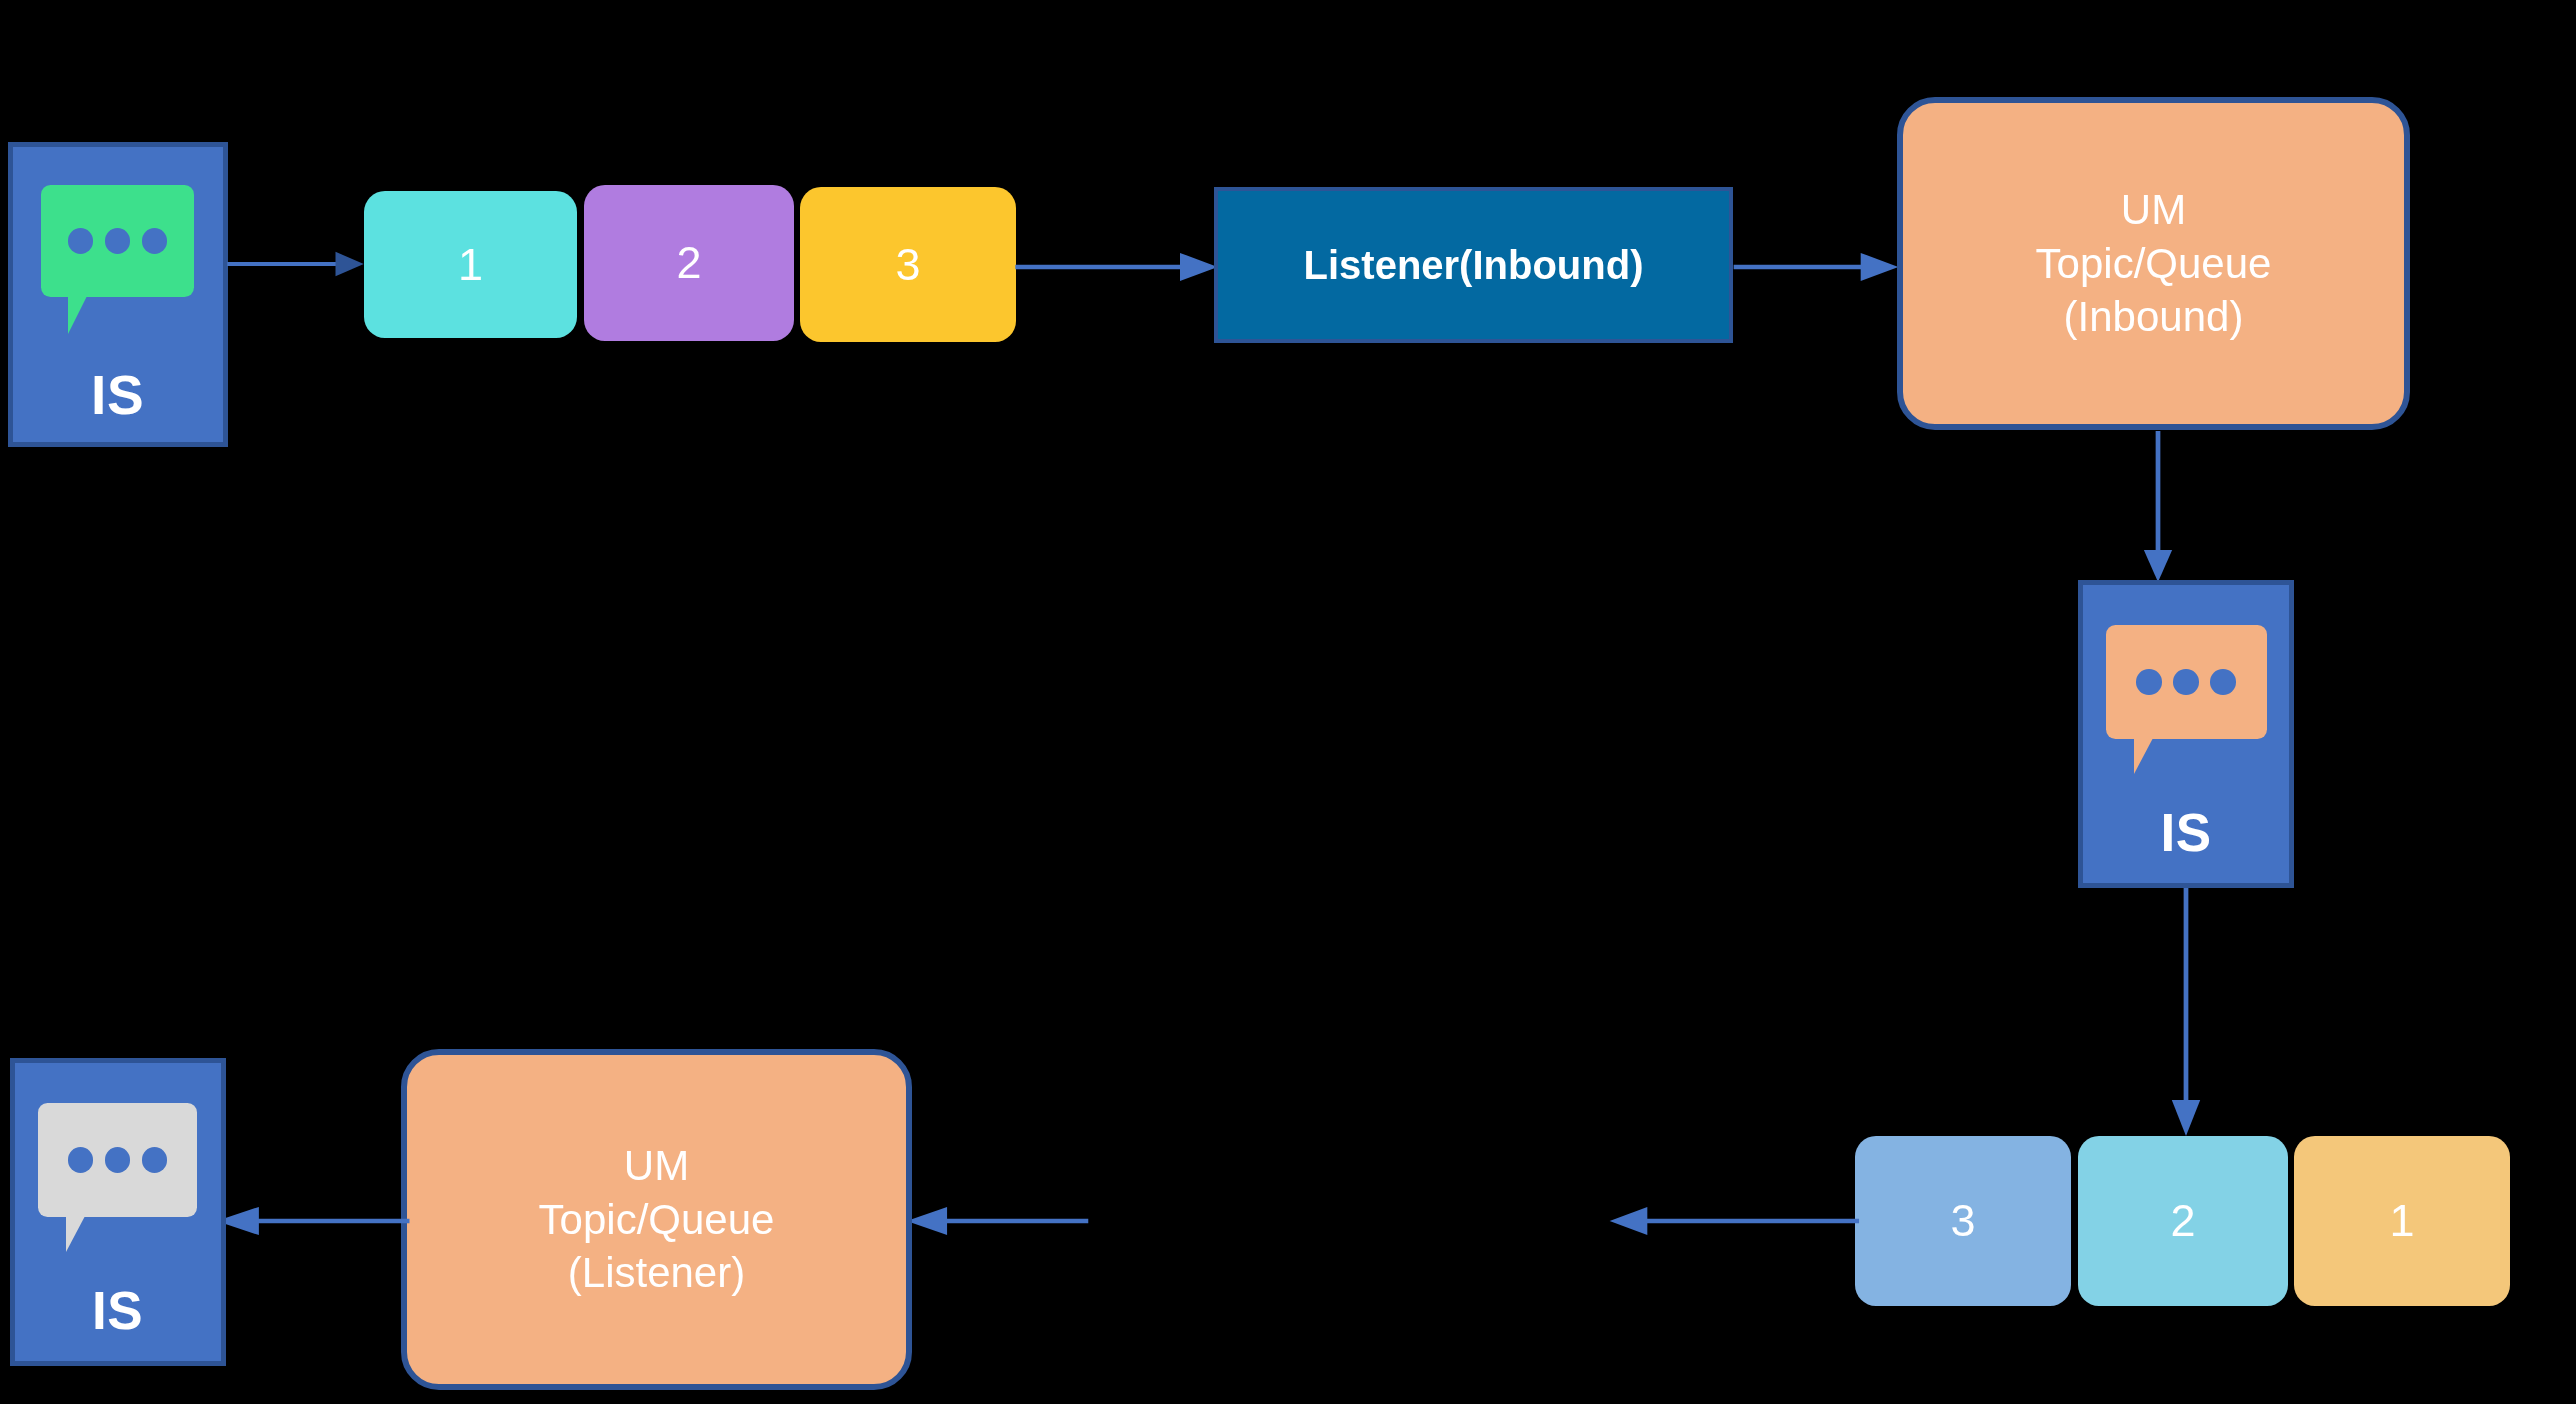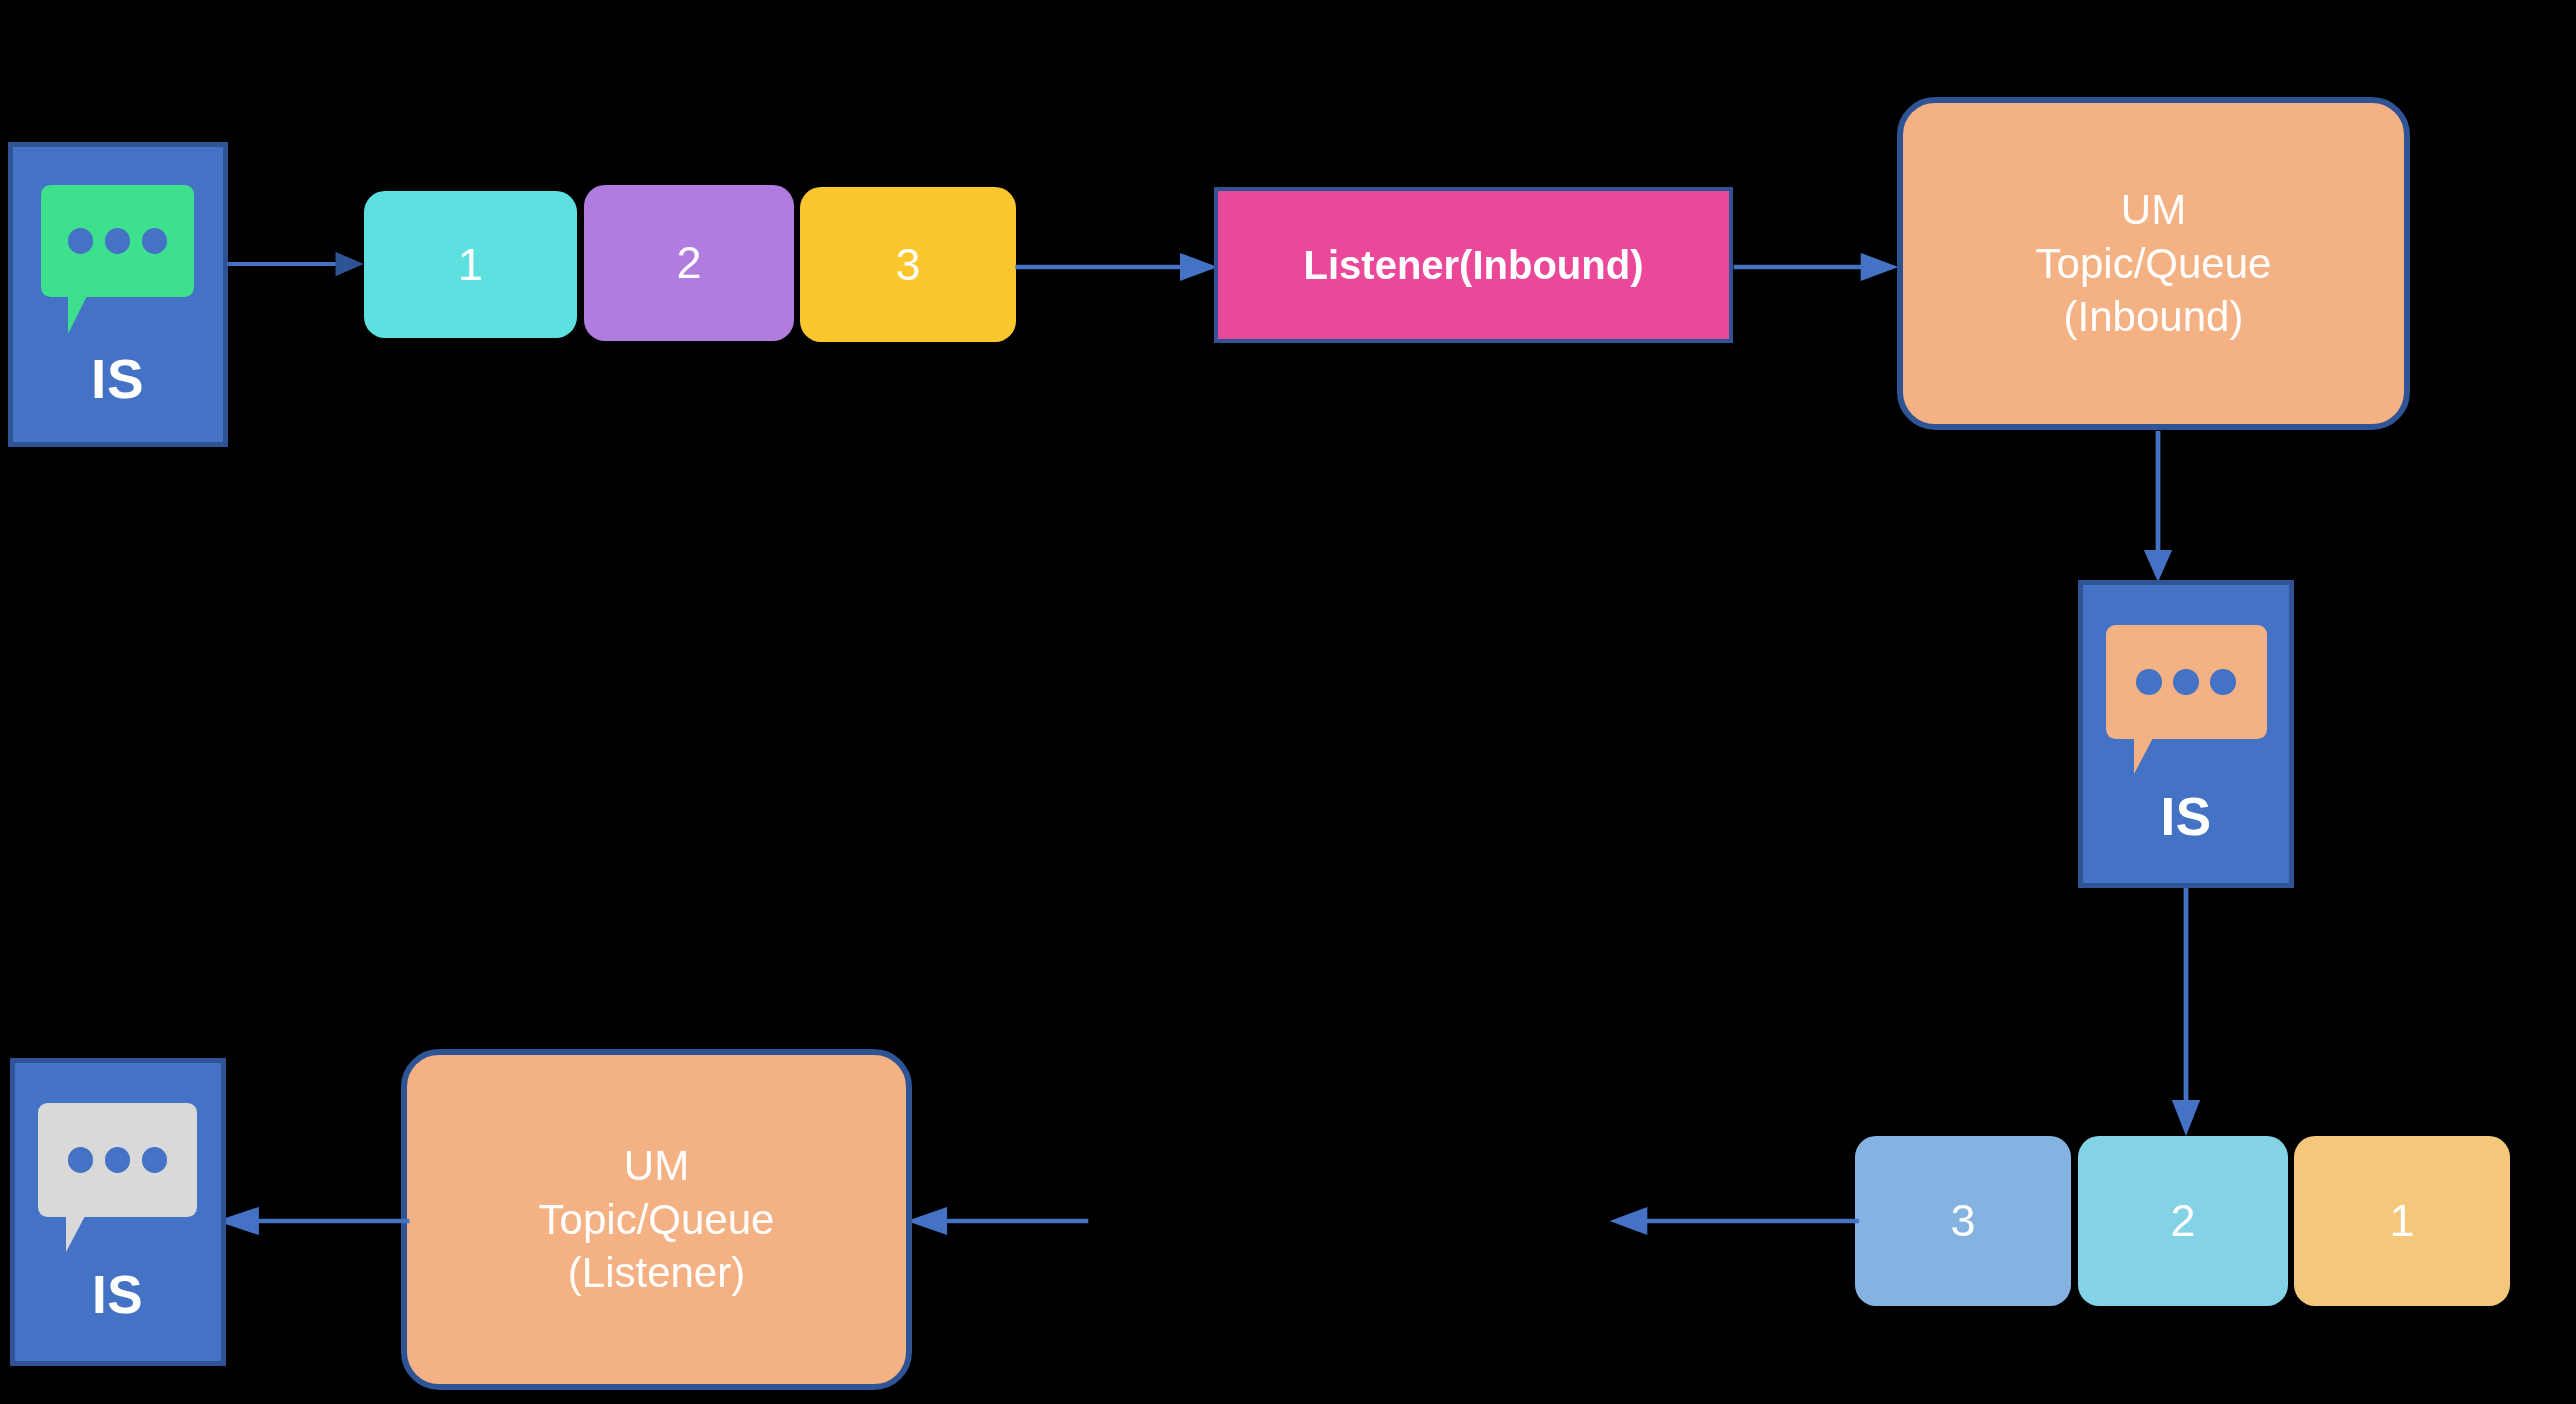--- a/index.html
+++ b/index.html
@@ -20,20 +20,21 @@
   .node { position: absolute; box-sizing: border-box; }
 
   
   .is-box {
     background: #4472C4;
     border: 5.7px solid #2E5496;
     display: flex;
     flex-direction: column;
     align-items: center;
     justify-content: flex-start;
+    gap: 16px;
   }
   .is-label {
     color: #FFFFFF;
     font-weight: bold;
     line-height: 1;
     letter-spacing: 0.5px;
   }
   .bubble-wrap { position: relative; }
   .bubble-body {
     border-radius: 9.5px;
@@ -60,21 +61,21 @@
   .chip {
     display: flex;
     align-items: center;
     justify-content: center;
     color: #FFFFFF;
     border-radius: 21px;
   }
 
   
   .listener {
-    background: #ec4899;
+    background: #0369a1;
     border: 4.7px solid #2E5496;
     display: flex;
     align-items: center;
     justify-content: center;
     color: #FFFFFF;
     font-weight: bold;
     box-sizing: border-box;
   }
 
   

